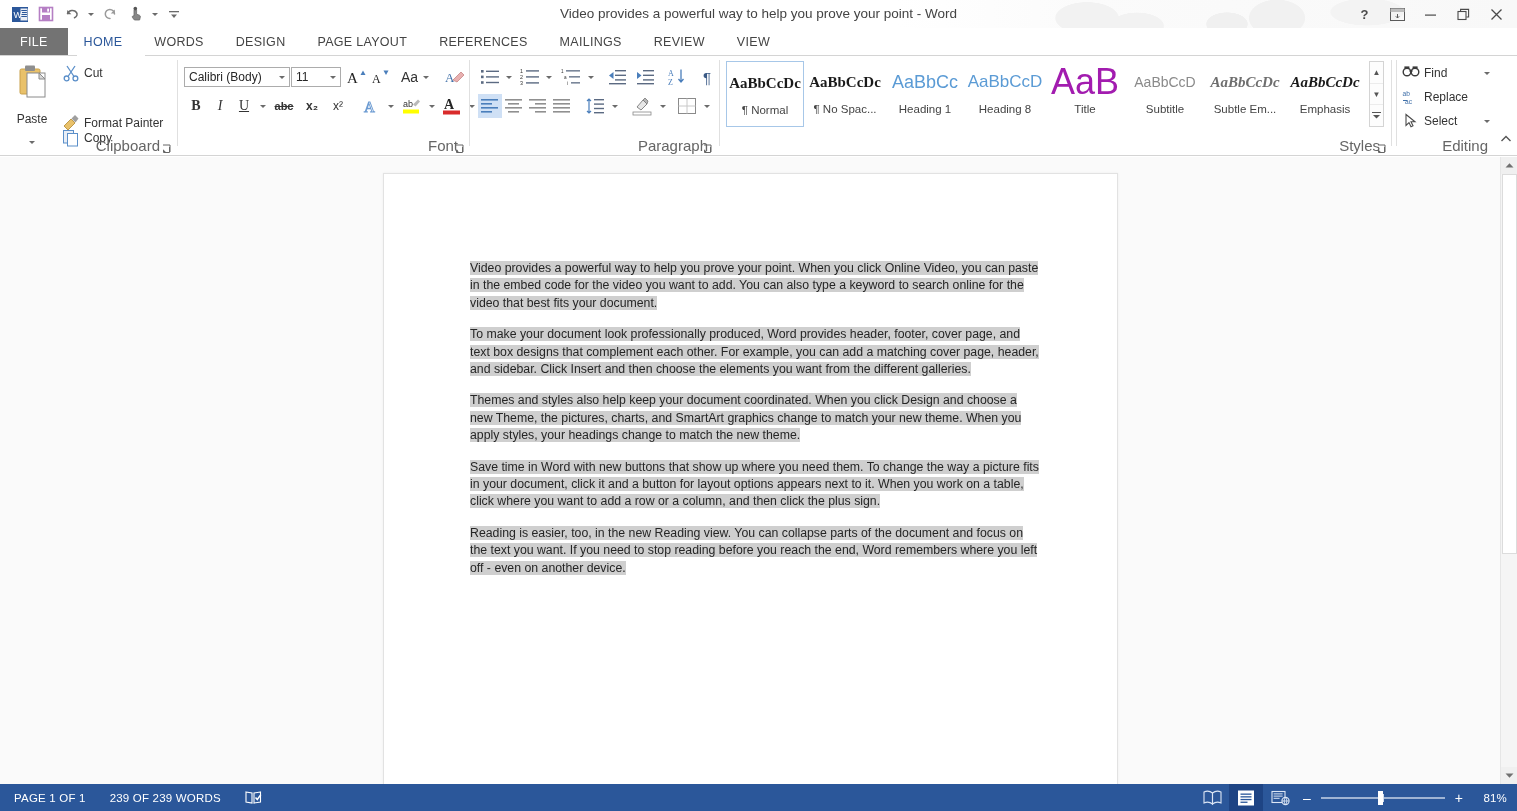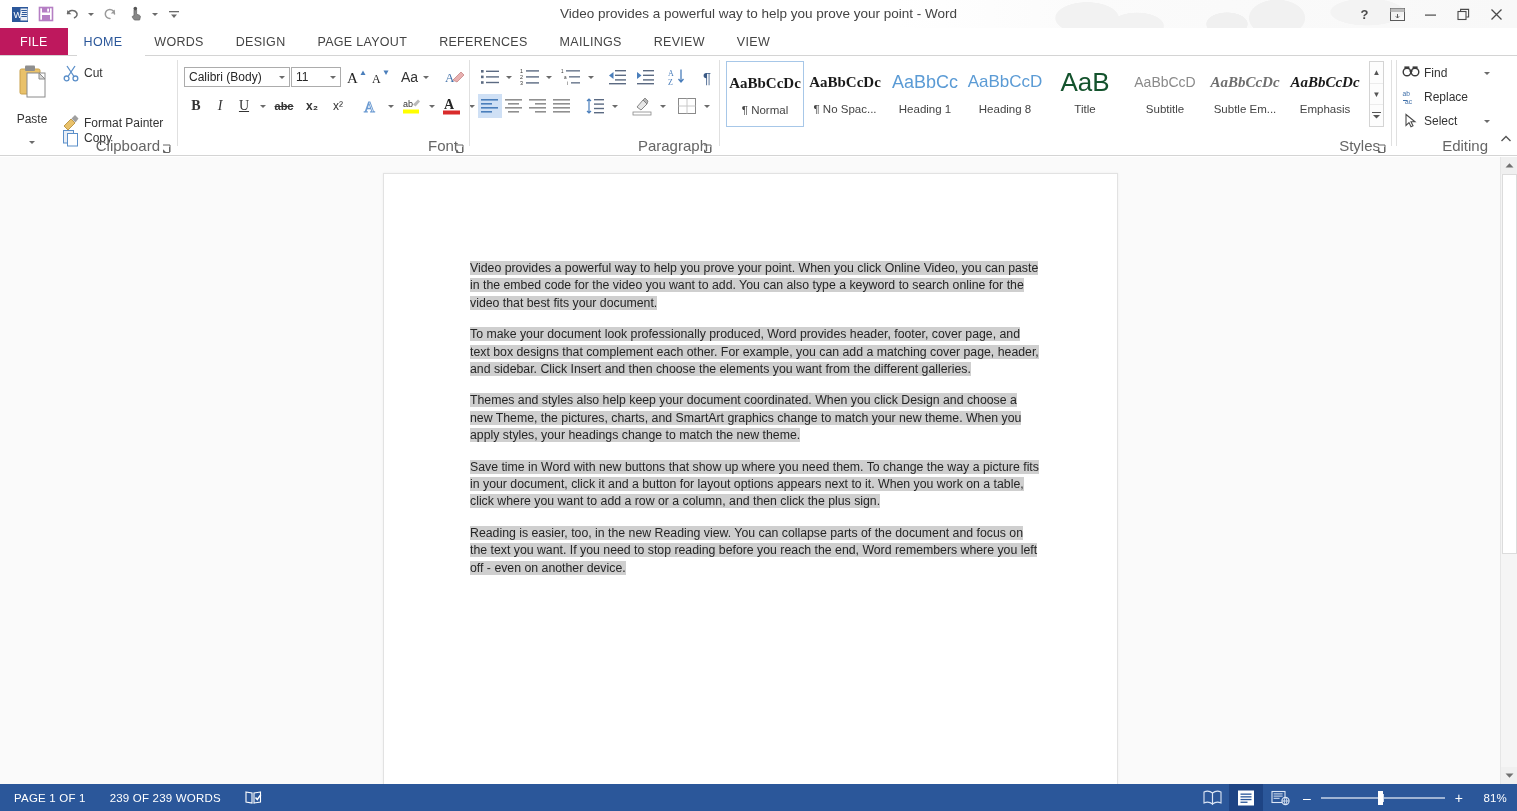--- a/index.html
+++ b/index.html
@@ -59,21 +59,21 @@
   .tabbar {
     position: absolute; left: 0; top: 28px; width: 1517px; height: 28px;
     background: #ffffff;
   }
   .tabs { position: absolute; left: 0; top: 0; height: 28px; display: flex; align-items: stretch; }
   .tab {
     padding: 0 16px; height: 28px; line-height: 28px; font-size: 12.5px;
     color: #444444; letter-spacing: .3px; cursor: default;
   }
   .tab-file {
-    background: #be185d; color: #ffffff; font-size: 12.5px;
+    background: #737373; color: #ffffff; font-size: 12.5px;
     padding: 0 20px; font-weight: 400;
   }
   .tab-active { color: #2b579a; background: #ffffff; border-top: 0; }
   .tab-active::after {
     content: ""; position: absolute; bottom: 0; left: 0; right: 0; height: 0;
   }
   .tabs-underline {
     position: absolute; left: 0; top: 55px; width: 1517px; height: 1px; background: #d4d4d4;
   }
   .tab-active-mask {
@@ -608,21 +608,21 @@
       </div>
       <div class="stylebox" style="left:166px;">
         <div class="sb-prev" style="font-family:'Liberation Sans',sans-serif;font-size:18px;color:#5b9bd5;">AaBbCс</div>
         <div class="sb-name">Heading 1</div>
       </div>
       <div class="stylebox" style="left:246px;">
         <div class="sb-prev" style="font-family:'Liberation Sans',sans-serif;font-size:17px;color:#5b9bd5;">AaBbCcD</div>
         <div class="sb-name">Heading 8</div>
       </div>
       <div class="stylebox" style="left:326px;">
-        <div class="sb-prev" style="font-family:'Liberation Sans',sans-serif;font-size:26px;color:#14532d;">AaB</div>
+        <div class="sb-prev" style="font-family:'Liberation Sans',sans-serif;font-size:36px;color:#a21caf;">AaB</div>
         <div class="sb-name">Title</div>
       </div>
       <div class="stylebox" style="left:406px;">
         <div class="sb-prev" style="font-family:'Liberation Sans',sans-serif;font-size:14px;color:#8a8a8a;">AaBbCcD</div>
         <div class="sb-name">Subtitle</div>
       </div>
       <div class="stylebox" style="left:486px;">
         <div class="sb-prev" style="font-family:'Liberation Serif',serif;font-size:15px;font-style:italic;font-weight:bold;color:#6e6e6e;">AaBbCcDc</div>
         <div class="sb-name">Subtle Em...</div>
       </div>

